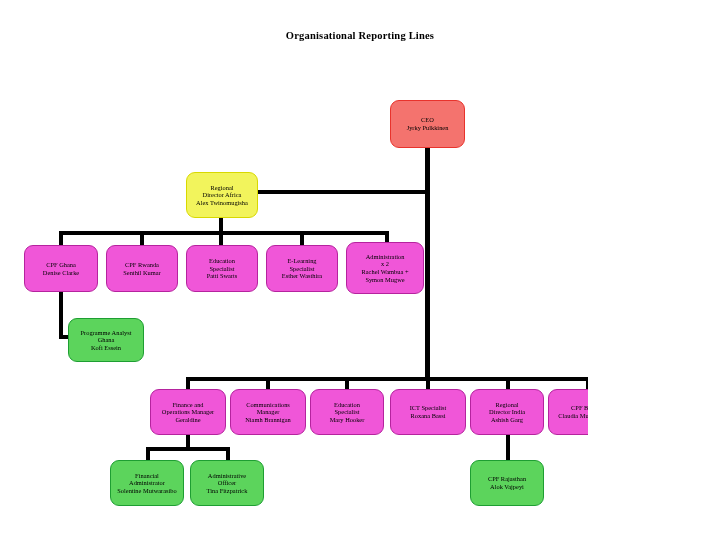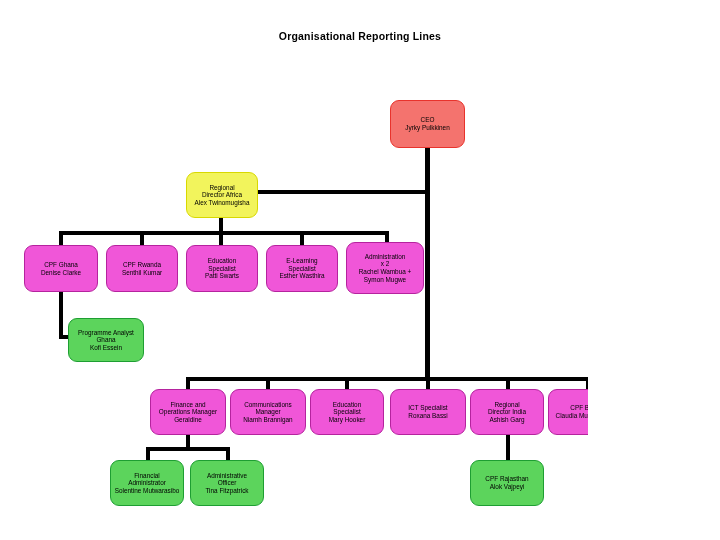--- a/index.html
+++ b/index.html
@@ -6,21 +6,21 @@
     margin: 0;
     padding: 0;
     background: #ffffff;
   }
   #slide {
     position: relative;
     width: 588px;
     height: 540px;
     background: #ffffff;
     overflow: hidden;
-    font-family: Liberation Sans, sans-serif;
+    font-family: Liberation Serif, serif;
     border-radius: 9px;
   }
   #chart-title {
     position: absolute;
     left: 0;
     top: 30px;
     width: 720px;
     text-align: center;
     font-size: 10.5px;
     font-weight: bold;

